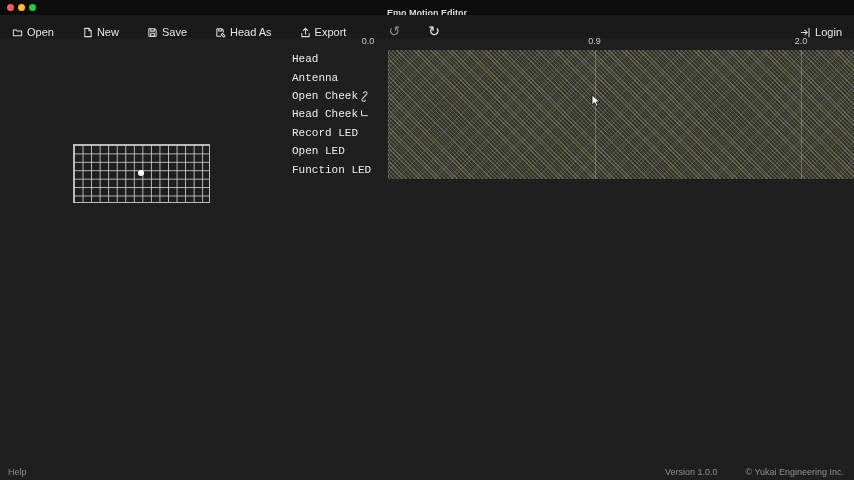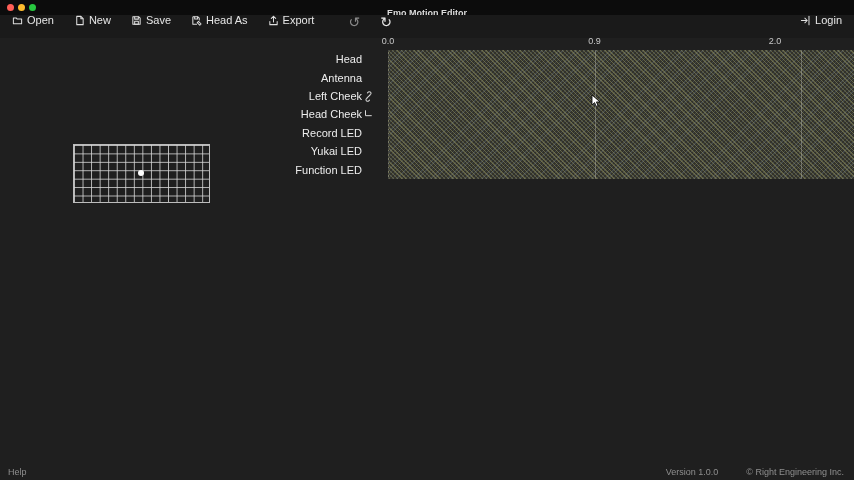--- a/index.html
+++ b/index.html
@@ -20,22 +20,22 @@
   .traffic-group { position: absolute; left: 7px; top: 0; height: 15px; display: flex; align-items: center; gap: 4px; }
   .traffic-dot { width: 7px; height: 7px; border-radius: 50%; display: inline-block; cursor: default; }
   .window-title {
     width: 100%; text-align: center;
     font-size: 9px; font-weight: bold; color: #dcdcdc; line-height: 15px;
   }
   
   .toolbar {
     position: absolute; top: 15px; left: 0; right: 0; height: 23px;
     background: #1a1a1a;
-    display: flex; align-items: flex-start;
-    padding: 0 12px; gap: 20px;
+    display: flex; align-items: flex-end;
+    padding: 0 12px; gap: 28px;
   }
   .tb-btn {
     background: none; border: none; color: #e6e6e6;
     font-family: "Liberation Sans", sans-serif; font-size: 11px;
     display: flex; align-items: center; gap: 4px; cursor: pointer;
     padding: 0; line-height: 1;
   }
   .tb-btn svg { display: block; }
   .icon-btn { font-size: 14px; line-height: 1; }
   .undo-btn { margin-left: 14px; color: #8a8a8a; }
@@ -44,21 +44,21 @@
   
   .ruler { position: absolute; top: 36px; left: 0; right: 0; height: 13px; }
   .tick {
     position: absolute; top: 0; transform: translateX(-50%);
     font-size: 9px; color: #c8c8c8;
   }
   
   .track-labels { position: absolute; left: 292px; top: 50px; width: 82px; }
   .track-row {
     height: 18.43px; display: flex; align-items: center;
-    justify-content: flex-end; cursor: pointer;
+    justify-content: flex-start; cursor: pointer; font-family: Liberation Mono, monospace;
   }
   .track-label { font-size: 11px; color: #ededed; white-space: nowrap; }
   .track-icon { width: 12px; height: 12px; display: inline-flex; align-items: center; justify-content: center; }
   
   .tracks-area {
     position: absolute; left: 388px; top: 50px; width: 466px; height: 129px;
     background-color: #32322a;
     background-image:
       repeating-linear-gradient(45deg,  rgba(165,165,105,0.40) 0 1px, transparent 1px 3px),
       repeating-linear-gradient(135deg, rgba(105,120,140,0.32) 0 1px, transparent 1px 3px);
@@ -157,36 +157,36 @@
     <svg width="11" height="11" viewBox="0 0 12 12" fill="none" stroke="#e0e0e0" stroke-width="1.1" stroke-linejoin="round" stroke-linecap="round">
         <path d="M1.5 6h6"></path>
         <path d="M5.3 3.5L7.8 6l-2.5 2.5"></path>
         <path d="M9.8 1.5v9"></path>
       </svg>
     <span>Login</span>
   </button>
 </div>
 
 <div class="ruler">
-    <span class="tick" style="left: 388px;">0.0</span>
+    <span class="tick" style="left: 368px;">0.0</span>
     <span class="tick" style="left: 594.5px;">0.9</span>
-    <span class="tick" style="left: 775px;">2.0</span>
+    <span class="tick" style="left: 801px;">2.0</span>
   </div>
 
 <div class="track-labels">
     <div class="track-row">
     <span class="track-label">Head</span>
     <span class="track-icon"></span>
   </div>
     <div class="track-row">
     <span class="track-label">Antenna</span>
     <span class="track-icon"></span>
   </div>
     <div class="track-row">
-    <span class="track-label">Left Cheek</span>
+    <span class="track-label">Open Cheek</span>
     <span class="track-icon">
         <svg width="11" height="11" viewBox="0 0 12 12" fill="none" stroke="#d8d8d8" stroke-width="1.1" stroke-linecap="round">
           <path d="M4.6 7.4l-1 1a1.8 1.8 0 0 0 2.5 2.5l1-1"></path>
           <path d="M7.4 4.6l1-1a1.8 1.8 0 0 0-2.5-2.5l-1 1"></path>
           <path d="M4.7 7.3l2.6-2.6"></path>
         </svg>
       </span>
   </div>
     <div class="track-row">
     <span class="track-label">Head Cheek</span>
@@ -194,21 +194,21 @@
         <svg width="10" height="10" viewBox="0 0 12 12" fill="none" stroke="#d8d8d8" stroke-width="1.2" stroke-linecap="round" stroke-linejoin="round">
           <path d="M3 2v6h7"></path>
         </svg>
       </span>
   </div>
     <div class="track-row">
     <span class="track-label">Record LED</span>
     <span class="track-icon"></span>
   </div>
     <div class="track-row">
-    <span class="track-label">Yukai LED</span>
+    <span class="track-label">Open LED</span>
     <span class="track-icon"></span>
   </div>
     <div class="track-row">
     <span class="track-label">Function LED</span>
     <span class="track-icon"></span>
   </div>
   </div>
 
 <div class="tracks-area"></div>
 <div class="grid-line g1"></div>
@@ -218,14 +218,14 @@
   <span class="led-dot"></span>
 </div>
 
 <svg class="cursor" width="12" height="14" viewBox="0 0 12 14">
   <path d="M1 1 L1 11 L3.6 8.6 L5.2 12.4 L7 11.6 L5.4 7.9 L9 7.9 Z" fill="#ffffff" stroke="#000000" stroke-width="0.8"></path>
 </svg>
 
 <a class="footer-left">Help</a>
 <div class="footer-right">
   <span>Version 1.0.0</span>
-  <span>© Right Engineering Inc.</span>
+  <span>© Yukai Engineering Inc.</span>
 </div>
 
 </body></html>

